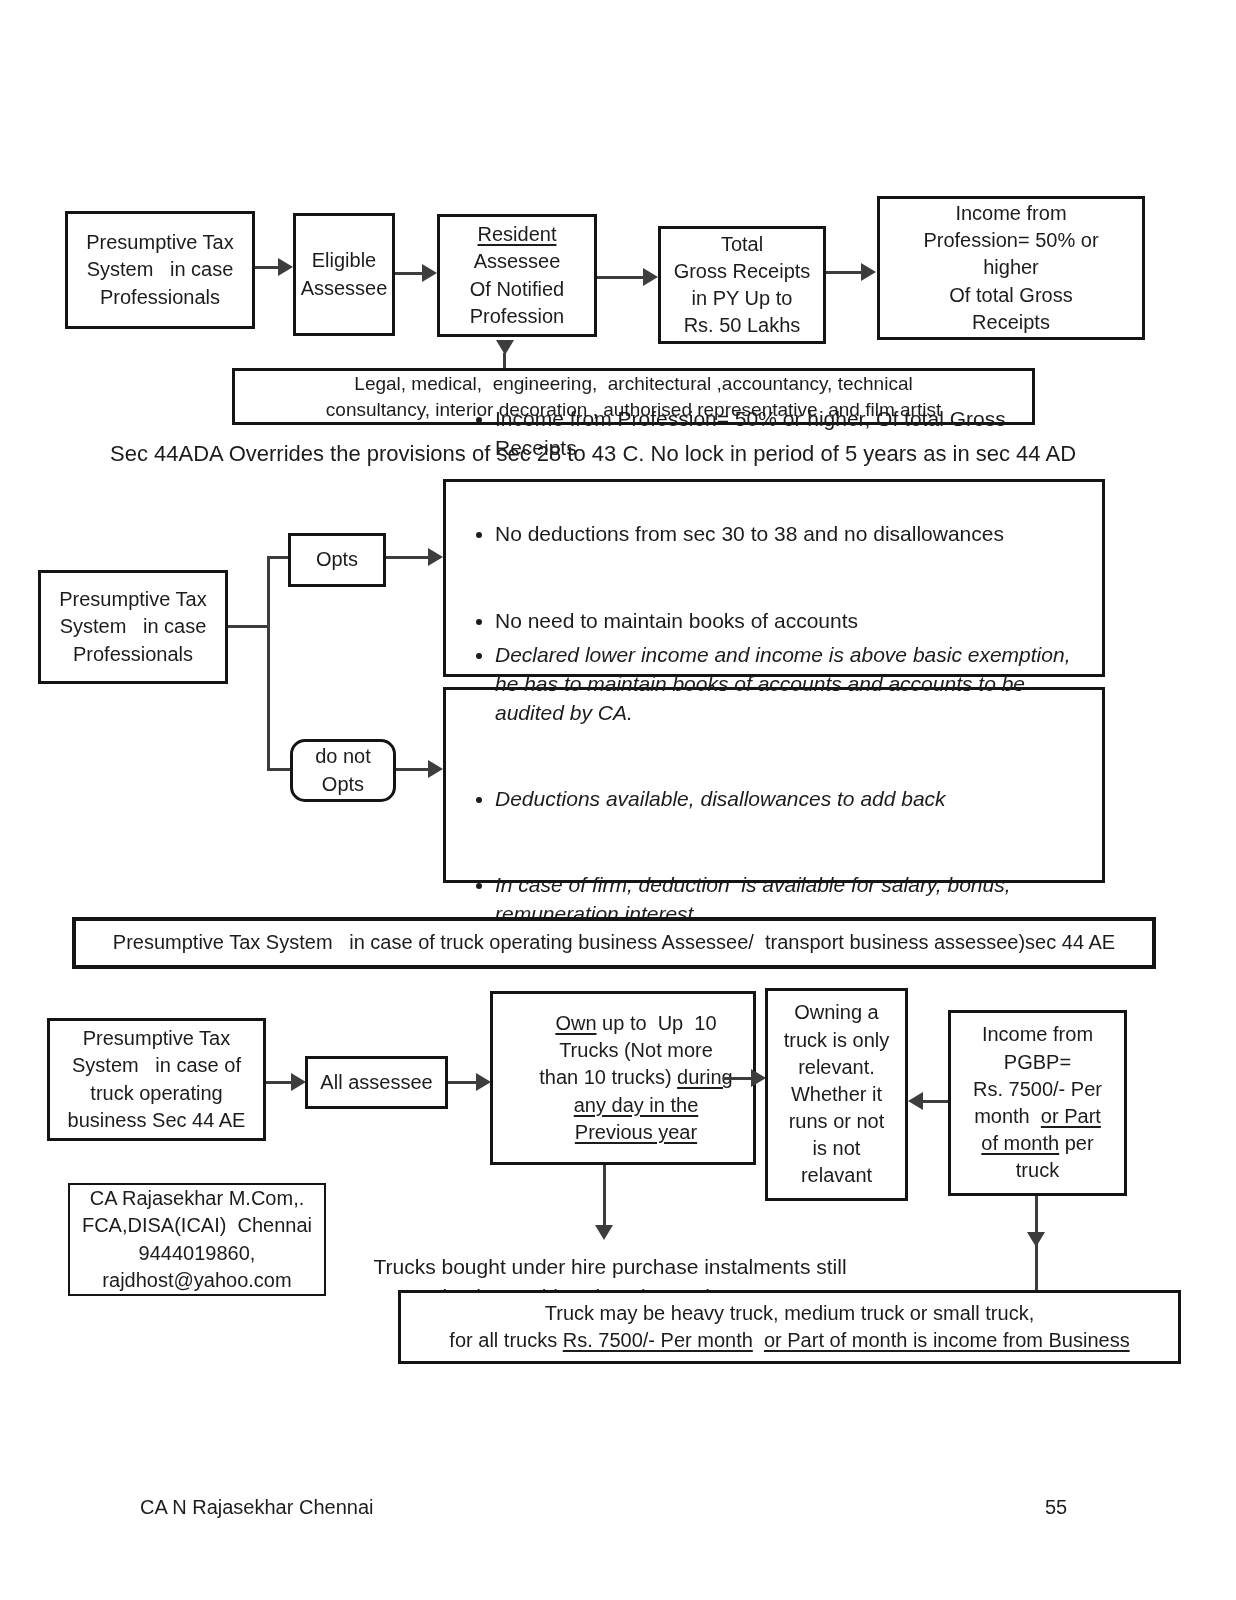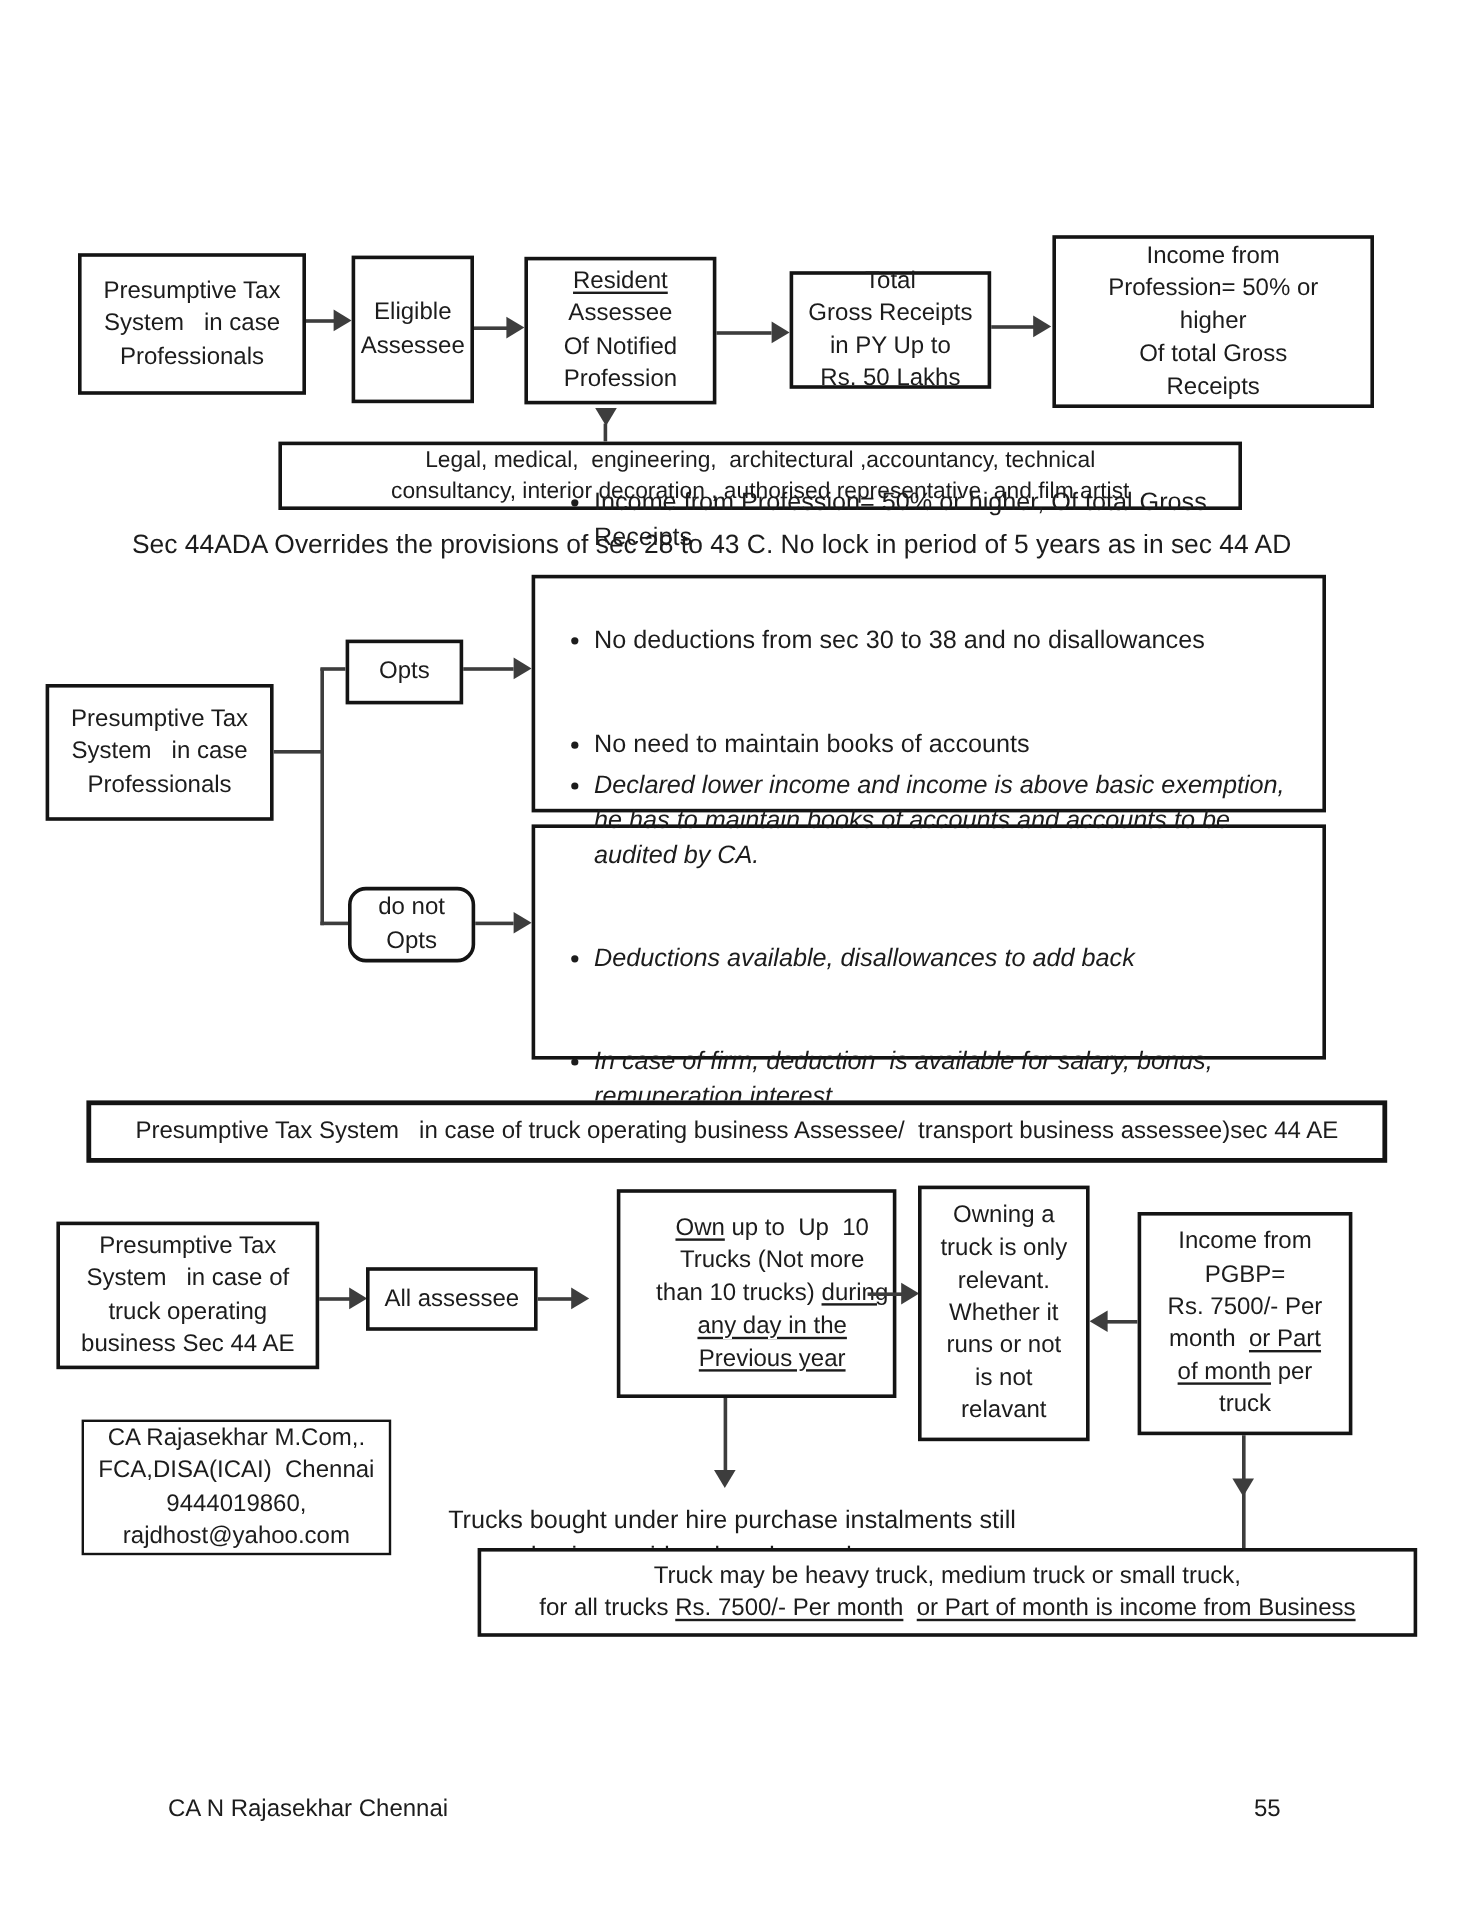--- a/index.html
+++ b/index.html
@@ -52,21 +52,21 @@
       <div><u>Resident</u></div>
       <div>Assessee
 Of Notified
 Profession</div>
     </div>
   </div>
 
   <div class="hline" style="left:597px;top:276px;width:46px;"></div>
   <div class="tri-r" style="left:643px;top:268px;"></div>
 
-  <div class="box" style="left:658px;top:226px;width:168px;height:98px;">Total
+  <div class="box" style="left:658px;top:226px;width:168px;height:118px;">Total
 Gross Receipts
 in PY Up to
 Rs. 50 Lakhs</div>
 
   <div class="hline" style="left:826px;top:271px;width:36px;"></div>
   <div class="tri-r" style="left:861px;top:263px;"></div>
 
   <div class="box" style="left:877px;top:196px;width:268px;height:144px;">Income from
 Profession= 50% or
 higher
@@ -126,21 +126,21 @@
 business Sec 44 AE</div>
 
   <div class="hline" style="left:266px;top:1081px;width:27px;"></div>
   <div class="tri-r" style="left:291px;top:1073px;"></div>
 
   <div class="box" style="left:305px;top:1056px;width:143px;height:53px;">All assessee</div>
 
   <div class="hline" style="left:448px;top:1081px;width:30px;"></div>
   <div class="tri-r" style="left:476px;top:1073px;"></div>
 
-  <div class="box" style="left:514px;top:991px;width:233px;height:174px;padding-left:29px;">
+  <div class="box" style="left:490px;top:991px;width:266px;height:174px;padding-left:29px;">
     <div class="lines">
       <div><u>Own</u><span> up to  Up  10</span></div>
       <div>Trucks (Not more</div>
       <div><span>than 10 trucks) </span><u>during</u></div>
       <div><u>any day in the</u></div>
       <div><u>Previous year</u></div>
     </div>
   </div>
 
   <div class="hline" style="left:723px;top:1077px;width:30px;"></div>

